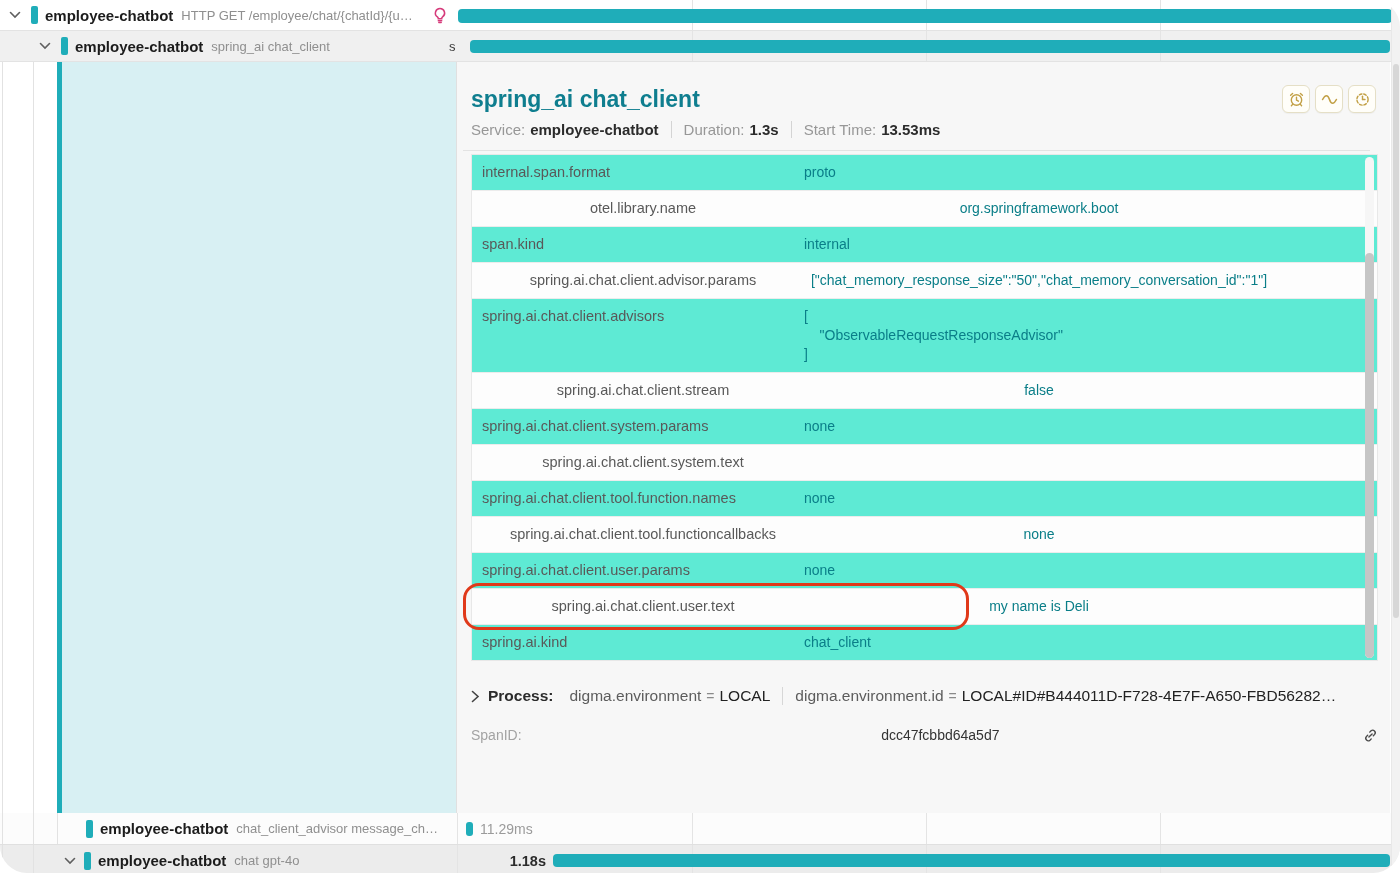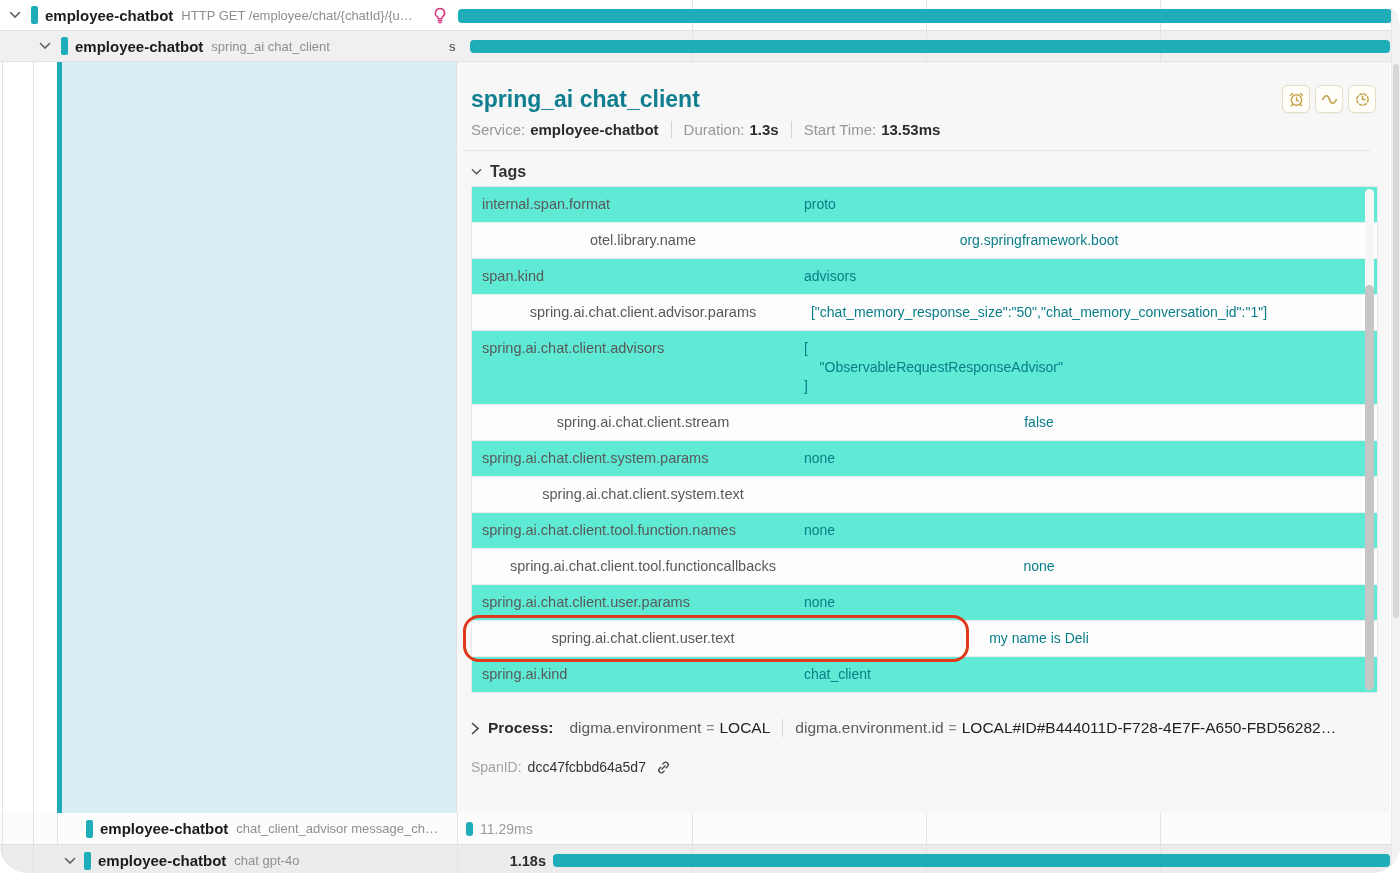--- a/index.html
+++ b/index.html
@@ -72,21 +72,21 @@
   .tags-thumb { position:absolute; top:96px; bottom:0; left:0; right:0; background:#c6c6c6; border-radius:5px; cursor:pointer; }
 
   .process-line { margin-top:26px; display:flex; align-items:center; font-size:15.5px; }
   .process-line .plabel { font-weight:bold; color:#2b2b2b; margin-left:8px; }
   .pk { color:#5c5c5c; margin-left:16px; }
   .peq { color:#8a8a8a; margin:0 5px; font-size:14px; }
   .pv { color:#222; }
   .pdiv { width:1px; height:18px; background:#d7d7d7; margin:0 12px; }
   .ptrunc { white-space:nowrap; overflow:hidden; text-overflow:clip; max-width:600px; }
 
-  .spanid-line { margin-top:22px; display:flex; align-items:center; font-size:14px; gap:6px; }
+  .spanid-line { margin-top:22px; display:flex; align-items:center; font-size:14px; gap:6px;justify-content:space-between; }
   .spanid-line .slabel { color:#a3a3a3; }
   .spanid-line .sval { color:#333; }
   .link-icon { display:inline-flex; cursor:pointer; margin-left:4px; }
 
   
   .page-gutter { position:absolute; left:1391px; top:0; width:9px; height:873px; background:#f2f2f2; border-left:1px solid #e8e8e8; }
   .page-thumb  { position:absolute; left:1px; right:1px; top:64px; height:554px; background:#d7d7d7; border-radius:4px; cursor:pointer; }
 </style>
 </head>
 <body>
@@ -176,42 +176,34 @@
           <span class="meta-div"></span>
           <span>Duration:</span>
           <b>1.3s</b>
           <span class="meta-div"></span>
           <span>Start Time:</span>
           <b>13.53ms</b>
         </div>
 
         <div class="panel-divider"></div>
 
-        <div class="tags-header">
-          <span class="chev">
-            <svg width="11" height="8" viewBox="0 0 12 8">
-                <polyline points="1.5,1.5 6,6 10.5,1.5" fill="none" stroke="#555" stroke-width="1.6" stroke-linecap="round"></polyline>
-              </svg>
-          </span>
-          <span class="hdr">Tags</span>
-        </div>
 
         <div class="tags-table">
           <div id="tags-rows">
               <div class="tag-row odd">
                 <div class="tag-key">internal.span.format</div>
                 <div class="tag-value">proto</div>
               </div>
               <div class="tag-row even">
                 <div class="tag-key">otel.library.name</div>
                 <div class="tag-value">org.springframework.boot</div>
               </div>
               <div class="tag-row odd">
                 <div class="tag-key">span.kind</div>
-                <div class="tag-value">advisors</div>
+                <div class="tag-value">internal</div>
               </div>
               <div class="tag-row even">
                 <div class="tag-key">spring.ai.chat.client.advisor.params</div>
                 <div class="tag-value">["chat_memory_response_size":"50","chat_memory_conversation_id":"1"]</div>
               </div>
               <div class="tag-row odd">
                 <div class="tag-key">spring.ai.chat.client.advisors</div>
                 <div class="tag-value">[
     "ObservableRequestResponseAdvisor"
 ]</div>

